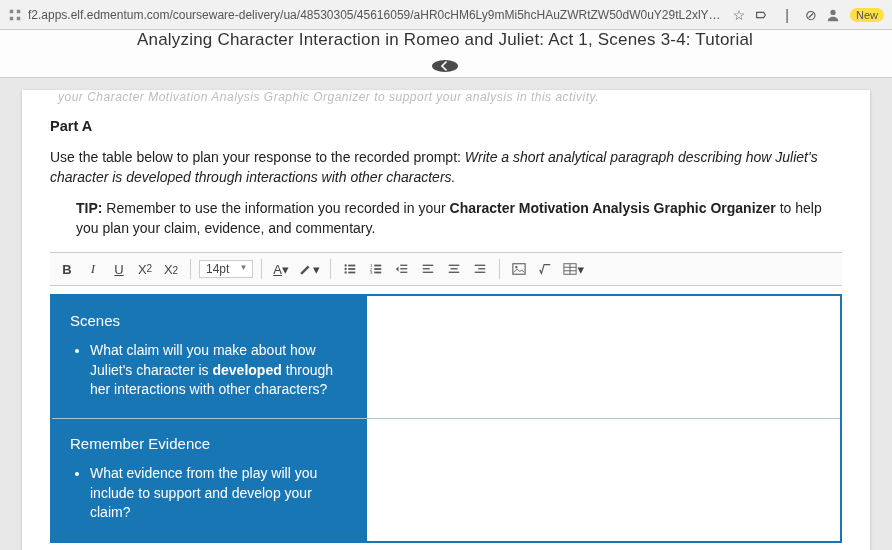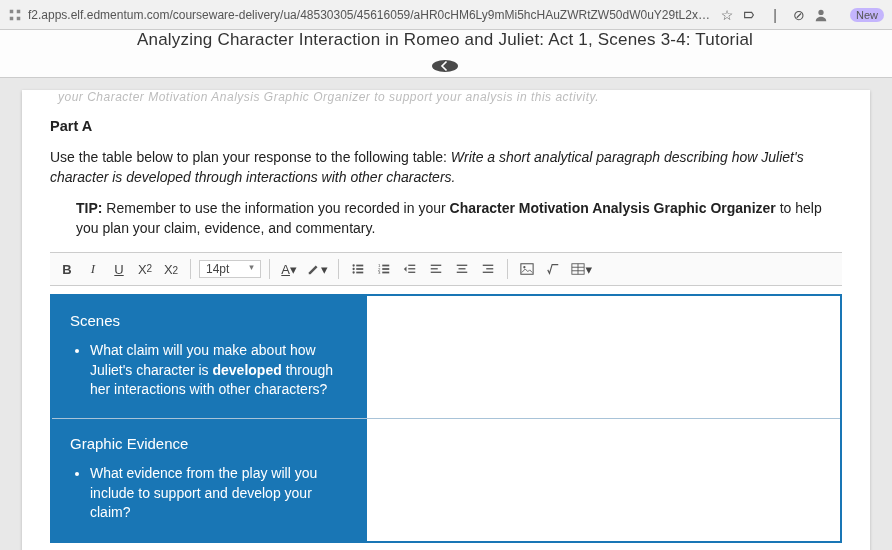--- a/index.html
+++ b/index.html
@@ -1,40 +1,40 @@
 <!DOCTYPE html>
 <html><head>
 <meta charset="utf-8">
 <style>
   * { box-sizing: border-box; margin: 0; padding: 0; }
   body { font-family: Arial, Helvetica, sans-serif; width: 892px; height: 550px; overflow: hidden; background: #e8e8e8; color: #333; }
   .url-bar { display: flex; align-items: center; height: 30px; padding: 0 8px; background: #f1f1f1; border-bottom: 1px solid #ccc; font-size: 12px; color: #555; gap: 6px; }
   .url-bar .site-icon { width:14px; height:14px; display:inline-block; }
   .url-bar .url-text { flex: 1; overflow: hidden; white-space: nowrap; text-overflow: ellipsis; }
   .url-bar .br-icon { width:18px; text-align:center; color:#555; font-size:14px; }
-  .url-bar .new-btn { background:#c4b5fd; border-radius:10px; padding:1px 6px; font-size:11px; color:#555;margin-left:12px;}
+  .url-bar .new-btn { background:#fde047; border-radius:10px; padding:1px 6px; font-size:11px; color:#555;}
   .header { display: flex; align-items: center; height: 48px; padding: 0 12px 0 10px; background: #fdfdfd; border-bottom: 1px solid #ccc; font-size: 16px; color: #333; gap: 10px; flex-direction: column; }
   .header .title { flex: 1; font-weight: 400; font-size: 17px; letter-spacing: .2px; }
   .header .nav-back { width:26px; height:26px; border-radius:50%; background:#4a4a4a; color:#fff; display:flex; align-items:center; justify-content:center; font-size:14px; cursor:pointer;}
   .header .dot { width:22px; height:22px; border-radius:50%; background:#9e9e9e;}
   .header .progress { font-size:14px; color:#c2410c; }
   .header .save { background:#1e6aa8; color:#fff; padding:8px 10px; font-size:13px; display:flex; align-items:center; gap:24px; cursor:pointer; }
   .header .save .disk { width:14px;height:14px; background:#fff; clip-path: polygon(0 0, 80% 0, 100% 20%, 100% 100%, 0 100%); position:relative;}
   .header .save .disk::after{content:"";position:absolute;left:15%;top:55%;width:70%;height:35%;background:#1e6aa8;}
   .canvas { background:#fff; margin: 12px 22px 0 22px; padding: 0; box-shadow: 0 1px 3px rgba(0,0,0,.2); position:relative; height: 471px; }
   .ghost { color:#bdbdbd; font-size:12px; text-align:left; padding: 0 18px 6px 36px; font-style:italic; letter-spacing:.5px; }
   .instructions { padding: 6px 28px 8px 28px; font-size: 14px; line-height: 1.45; color:#222; }
   .instructions .part { font-weight:700; margin-bottom:10px; font-size:14.5px; }
   .instructions .prompt { font-style: italic; }
   .instructions .tip { margin-top:10px;margin-left:26px; }
   .instructions b { font-weight:700; }
   .toolbar { display:flex; align-items:center; height:34px; border-top:1px solid #ccc; border-bottom:1px solid #ccc; margin: 6px 28px 0 28px; padding: 0 6px; gap:4px; background:#fafafa; font-size:13px; color:#444;}
   .tb-btn { min-width:22px; height:24px; display:flex; align-items:center; justify-content:center; cursor:pointer; padding:0 3px; border-radius:2px;}
   .tb-sep { width:1px; height:20px; background:#ccc; margin:0 4px;}
-  .font-size { display:flex; align-items:flex-start; gap:20px; border:1px solid #ccc; padding:1px 6px; font-size:12px; background:#fff;}
+  .font-size { display:flex; align-items:flex-start; gap:12px; border:1px solid #ccc; padding:1px 6px; font-size:12px; background:#fff;}
   .font-size .chev { font-size:9px; color:#777;}
   .tb-under { text-decoration: underline; }
   .tb-sup { font-size:10px; position:relative; top:-1px;}
   .tb-sub { font-size:10px; position:relative; top:1px;}
   .table-wrap { margin: 8px 28px 0 28px; border:2px solid #1976b5; }
   .row { display:flex; border-top:1px solid #a8c3d8; }
   .row:first-child{border-top:none;}
   .cell-left { width: 40%; background:#1976b5; color:#fff; padding: 14px 18px 18px 18px; font-size:14px; line-height:1.4;}
   .cell-left .heading { font-size:15px; margin-bottom:10px; font-weight:400;}
   .cell-left ul { list-style: disc; padding-left: 20px; }
@@ -90,21 +90,21 @@
     <span>Save &amp; Ex</span>
   </span>
 </div>
 
 <div class="canvas">
   <div class="ghost">your Character Motivation Analysis Graphic Organizer to support your analysis in this activity.</div>
 
   <div class="instructions">
     <div class="part">Part A</div>
     <div>
-      <span>Use the table below to plan your response to the following table: </span><span class="prompt">Write a short analytical paragraph describing how Juliet's character is developed through interactions with other characters.</span>
+      <span>Use the table below to plan your response to the recorded prompt: </span><span class="prompt">Write a short analytical paragraph describing how Juliet's character is developed through interactions with other characters.</span>
     </div>
     <div class="tip">
       <b>TIP:</b><span> Remember to use the information you recorded in your </span><b>Character Motivation Analysis Graphic Organizer</b><span> to help you plan your claim, evidence, and commentary.</span>
     </div>
   </div>
 
   <div class="toolbar">
     <span class="tb-btn" style="font-weight:700">B</span>
     <span class="tb-btn" style="font-style:italic;font-family:serif">I</span>
     <span class="tb-btn tb-under">U</span>
@@ -207,21 +207,21 @@
         <ul>
             <li>
           <span>What claim will you make about how Juliet's character is </span><b>developed</b><span> through her interactions with other characters?</span>
         </li>
           </ul>
       </div>
       <div class="cell-right"></div>
     </div>
     <div class="row">
       <div class="cell-left">
-        <div class="heading">Graphic Evidence</div>
+        <div class="heading">Remember Evidence</div>
         <ul>
             <li>
           <span>What evidence from the play will you include to support and develop your claim?</span>
         </li>
           </ul>
       </div>
       <div class="cell-right"></div>
     </div>
   </div>
 </div>

